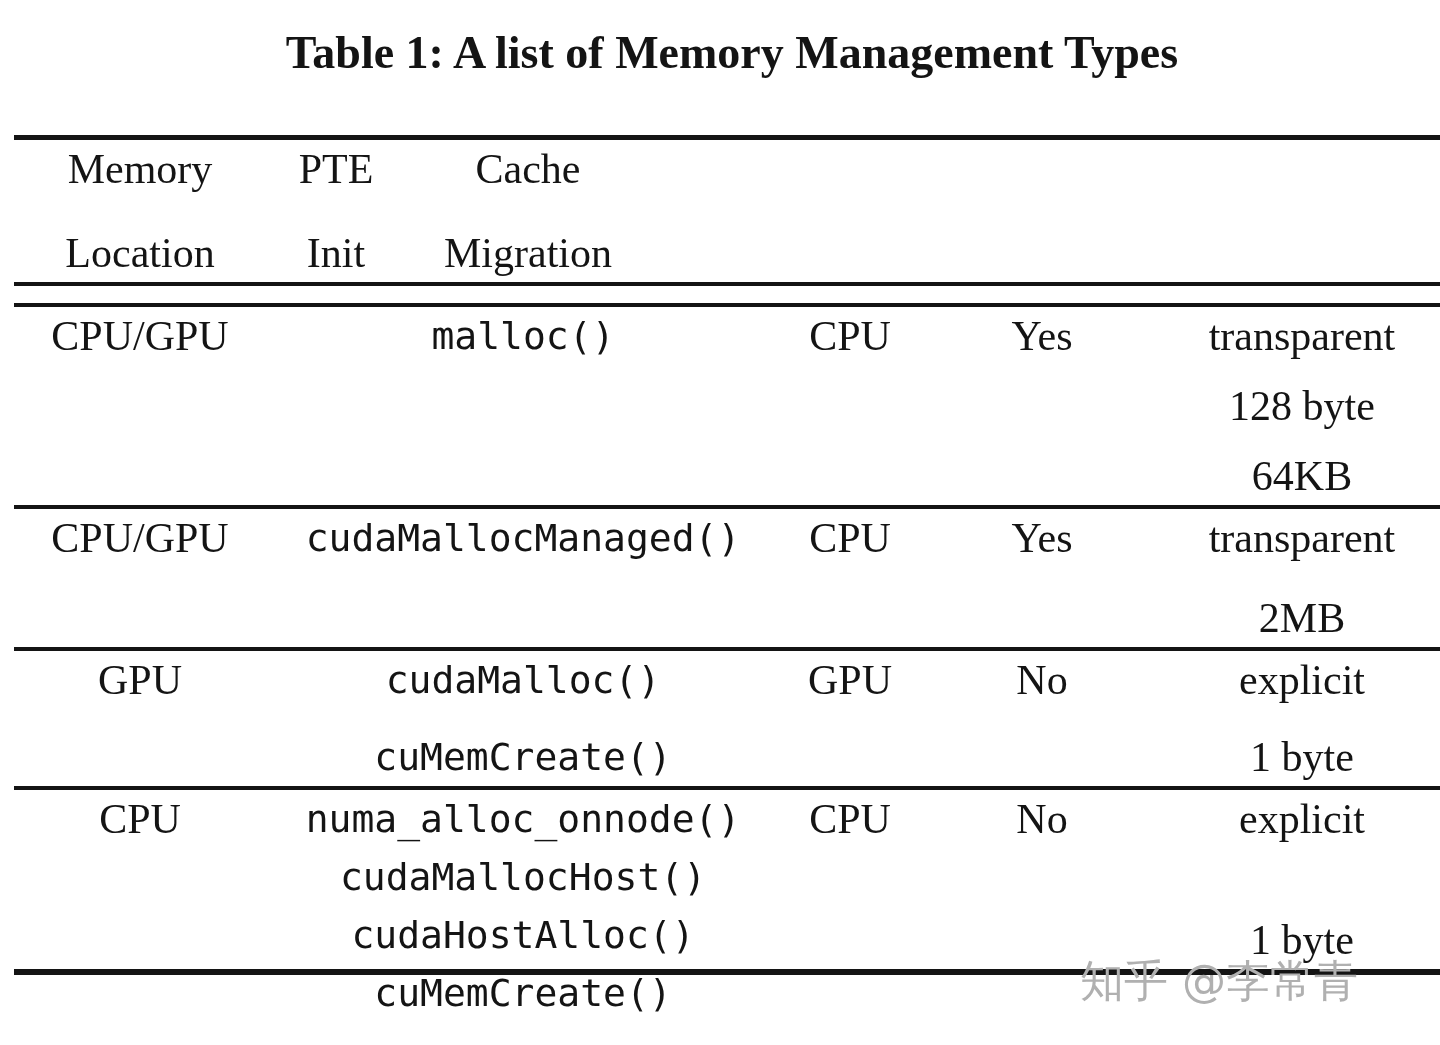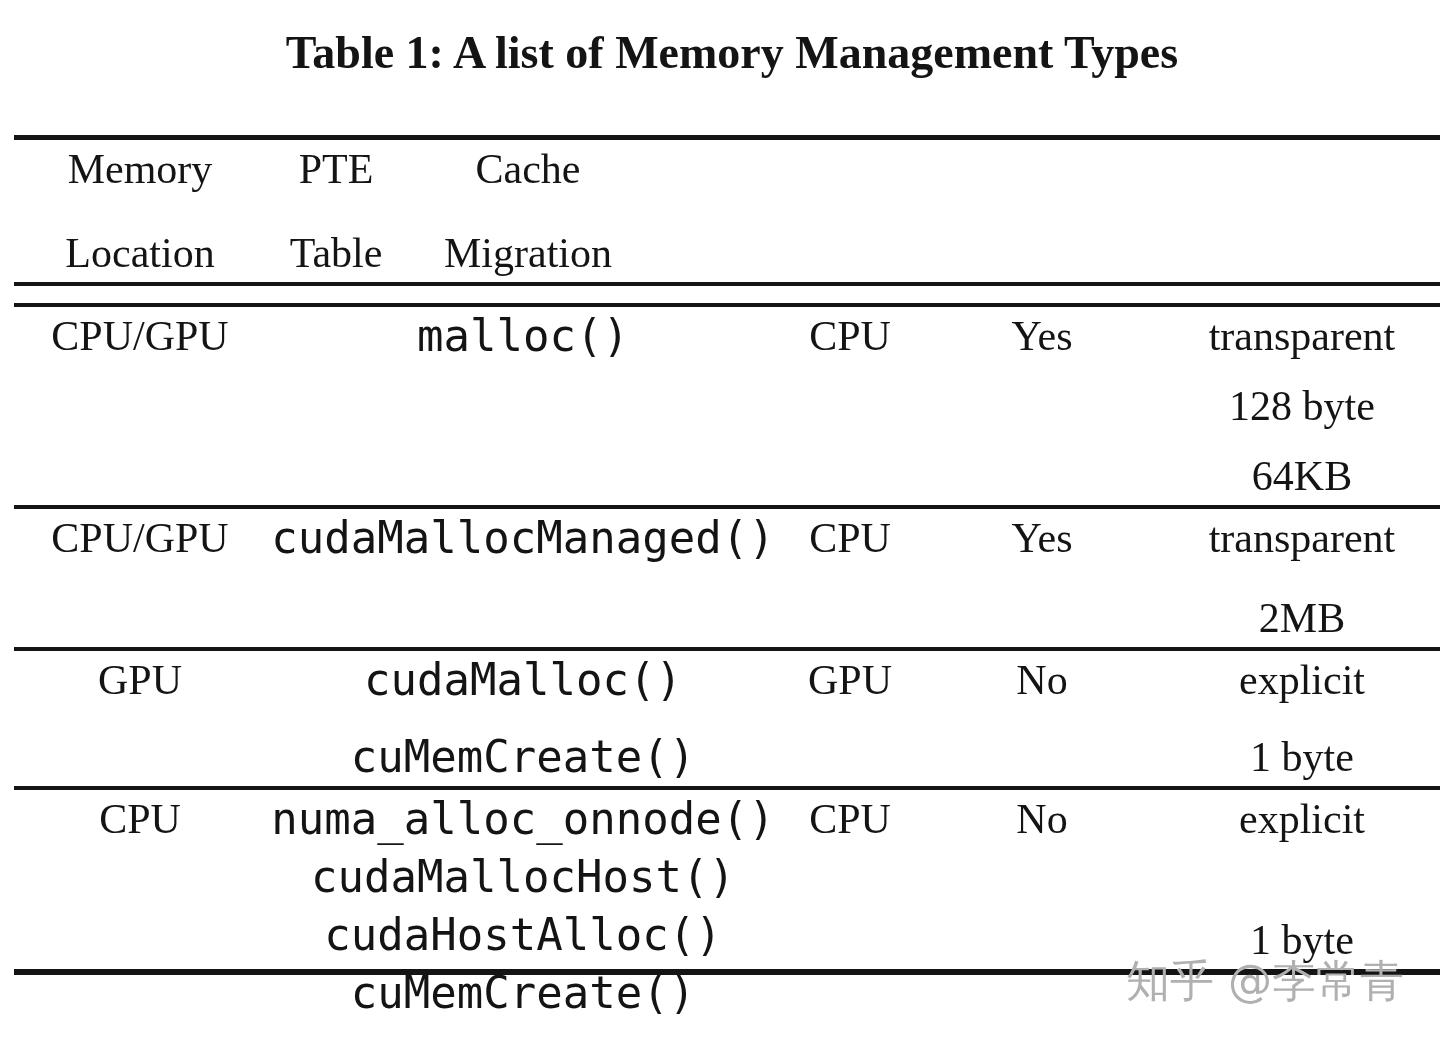--- a/index.html
+++ b/index.html
@@ -44,25 +44,25 @@
   .c3{width:140px}
   .c4{width:244px}
   .c5{width:276px}
   .h-header{height:142px}
   .h-r1{height:198px}
   .h-r2{height:138px}
   .h-r3{height:135px}
   .h-r4{height:179px}
   .mono{
     font-family:"DejaVu Sans Mono",monospace;
-    font-size:44px;
+    font-size:38px;
   }
   .watermark{
     position:absolute;
-    left:1126px;top:952px;
+    left:1080px;top:952px;
     font-size:44px;
     line-height:58px;
     color:#b0b0b0;
     font-family:"DejaVu Sans",sans-serif;
     white-space:nowrap;
   }
 </style>
 </head>
 <body>
 
@@ -72,21 +72,21 @@
 
   <div class="rule"></div>
 
   <div class="tr">
     <div class="cell c1 h-header">
       <span>Memory</span>
       <span>Location</span>
     </div>
     <div class="cell c3 h-header">
       <span>PTE</span>
-      <span>Table</span>
+      <span>Init</span>
     </div>
     <div class="cell c4 h-header">
       <span>Cache</span>
       <span>Migration</span>
     </div>
   </div>
 
   <div class="rule-double"></div>
 
   <div class="tr">

